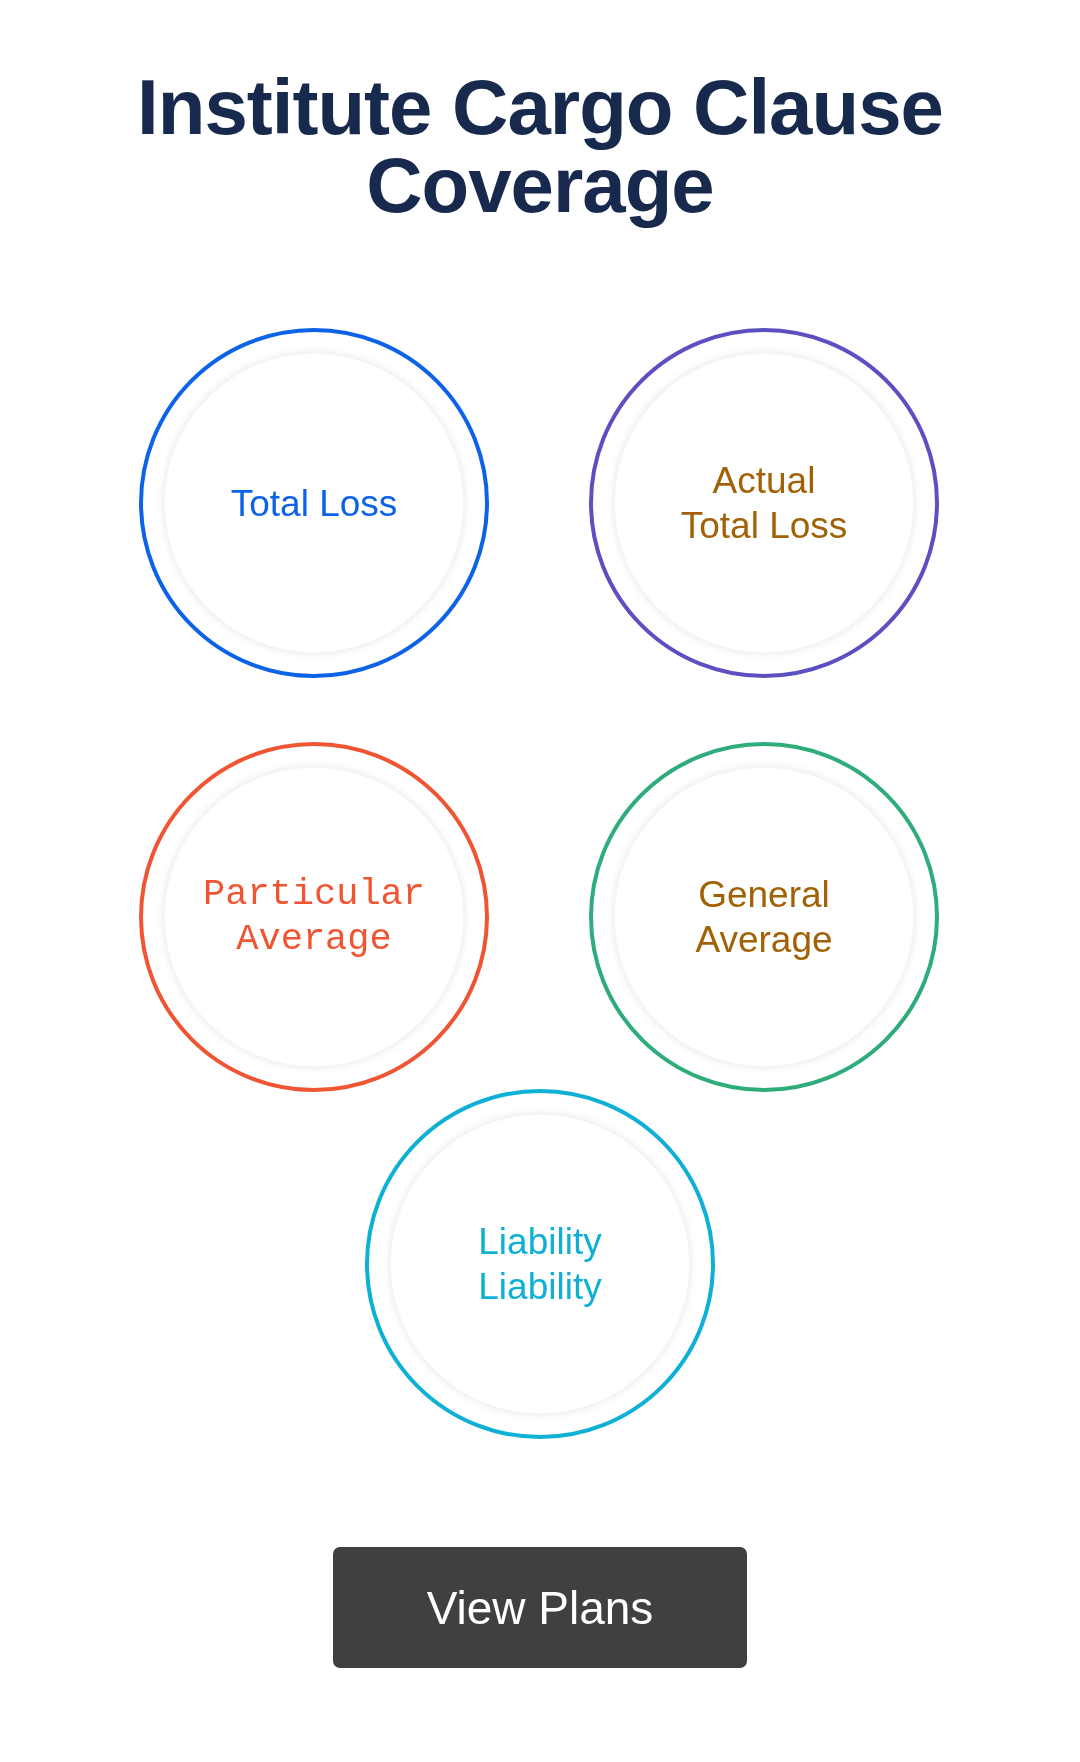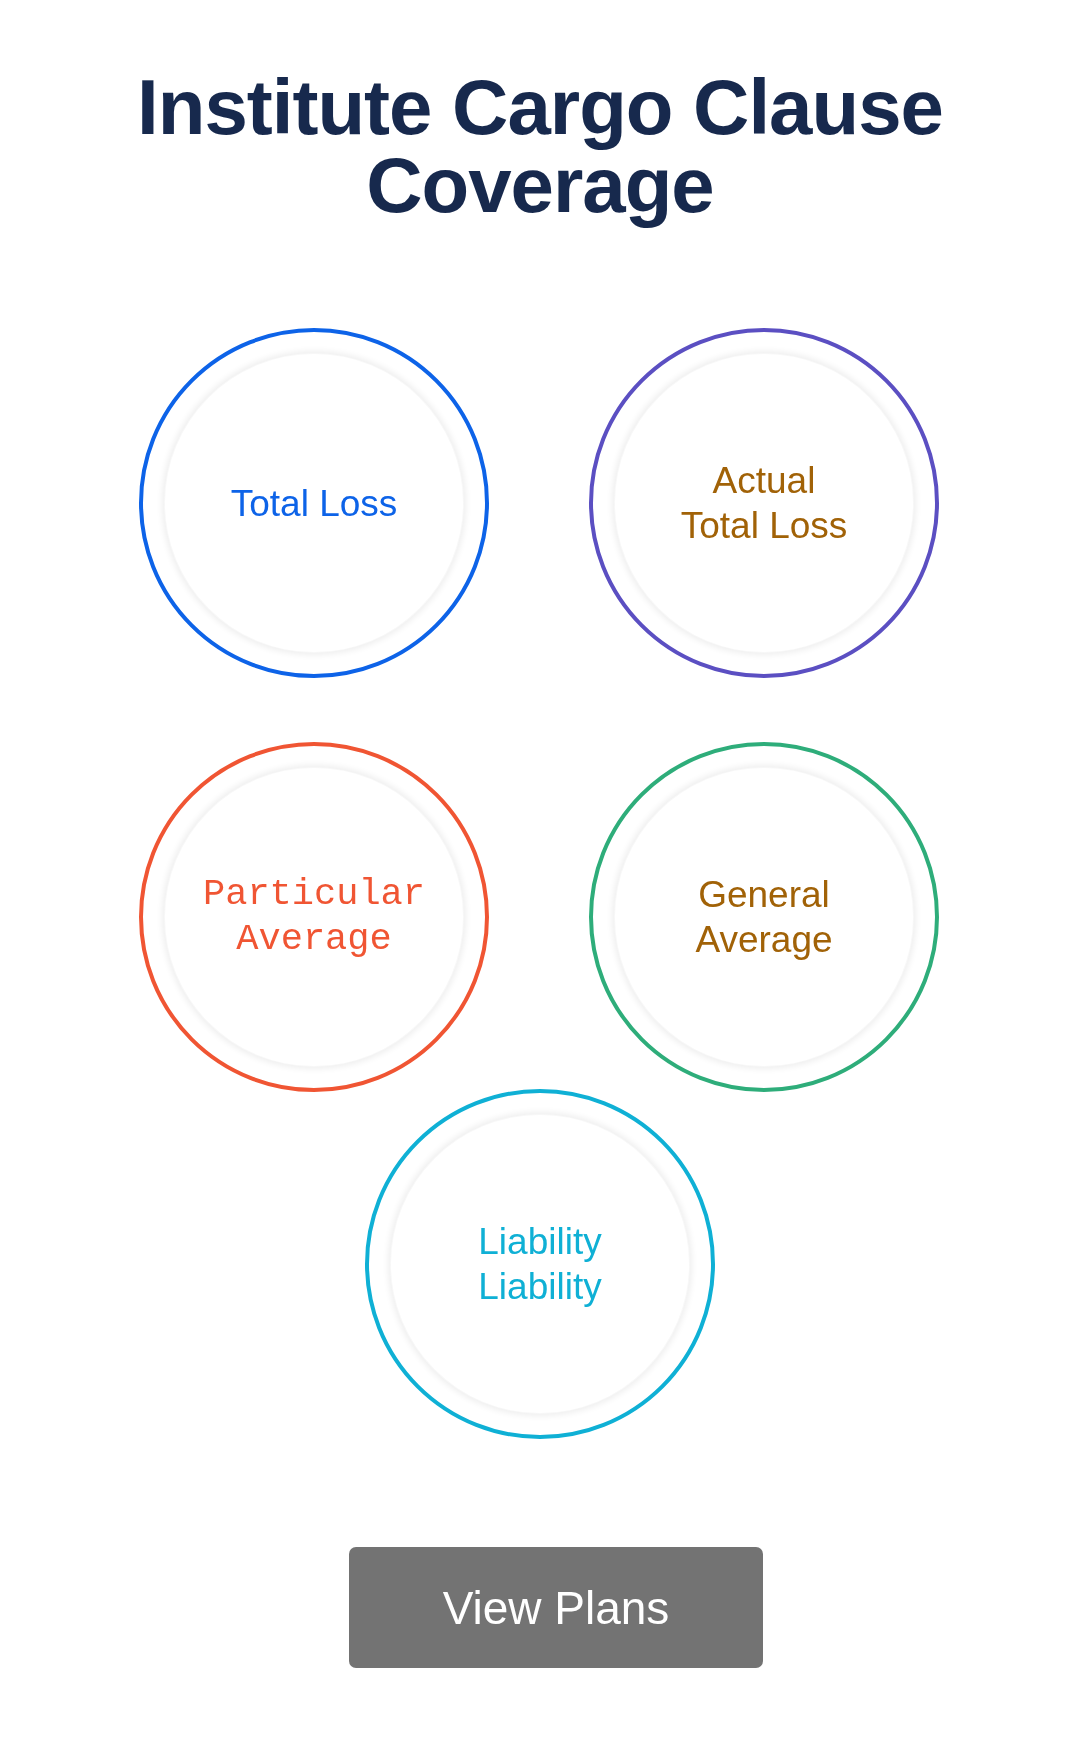--- a/index.html
+++ b/index.html
@@ -137,13 +137,13 @@
 
 <div class="circle" id="c-cl" style="border-color: rgb(15, 176, 213);">
   <div class="inner">
     <div class="label" style="color: rgb(15, 176, 213);">
       <span>Liability</span>
       <span>Liability</span>
     </div>
   </div>
 </div>
 
-<button class="cta" style="background: #737373; margin-left: 16px;">View Plans</button>
+<button class="cta" style="background: #404040;">View Plans</button>
 
 </body></html>

